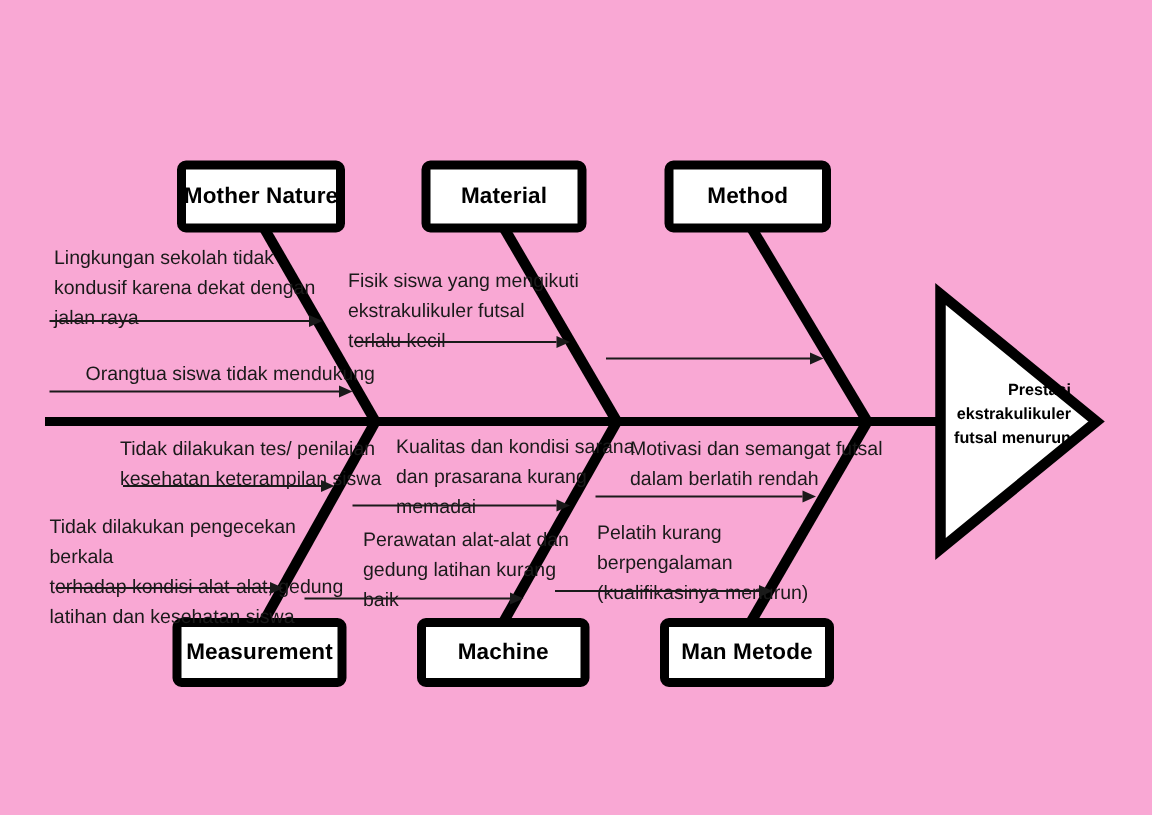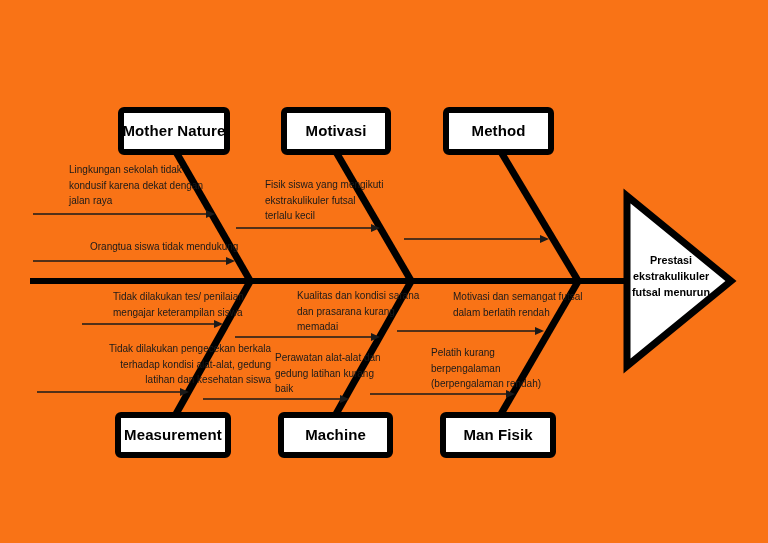--- a/index.html
+++ b/index.html
@@ -10,21 +10,21 @@
   body {
     width: 768px;
     height: 543px;
     font-family: "Liberation Sans", sans-serif;
     overflow: hidden;
   }
   #diagram-root {
     position: relative;
     width: 768px;
     height: 543px;
-    background: #f97316;
+    background: #f9a8d4;
   }
   svg.fishbone {
     position: absolute;
     left: 0;
     top: 0;
     width: 768px;
     height: 543px;
   }
   .bone-stroke {
     stroke: #000000;
@@ -63,32 +63,31 @@
     justify-content: center;
     text-align: center;
     font-weight: bold;
     font-size: 15px;
     color: #000000;
     line-height: 1.15;
     letter-spacing: 0.1px;
   }
   .cause-label {
     position: absolute;
-    font-size: 10px;
+    font-size: 13px;
     color: #1a1a1a;
     line-height: 1.55;
     white-space: pre-line;
-    margin-left: 33px;
   }
   .cause-label.left {
     text-align: left;
   }
   .effect-label {
     position: absolute;
-    text-align: center;
+    text-align: right;
     font-weight: bold;
     font-size: 10.8px;
     color: #000000;
     line-height: 1.5;
     white-space: pre-line;
   }
 </style>
 </head>
 <body>
 
@@ -159,53 +158,53 @@
     </g>
     <g>
       <line class="cause-arrow" x1="370" y1="394" x2="506" y2="394"></line>
       <polygon class="arrow-head" points="506,390 515,394 506,398"></polygon>
     </g>
 
   </svg>
 
   <div class="cat-label" style="left:121px; top:110px; width:106px; height:42px;">Mother
 Nature</div>
-  <div class="cat-label" style="left:284px; top:110px; width:104px; height:42px;">Motivasi</div>
+  <div class="cat-label" style="left:284px; top:110px; width:104px; height:42px;">Material</div>
   <div class="cat-label" style="left:118px; top:415px; width:110px; height:40px;">Measurement</div>
 
   <div class="cat-label" style="left:446px; top:110px; width:105px; height:42px;">Method</div>
   <div class="cat-label" style="left:281px; top:415px; width:109px; height:40px;">Machine</div>
-  <div class="cat-label" style="left:443px; top:415px; width:110px; height:40px;">Man Fisik</div>
+  <div class="cat-label" style="left:443px; top:415px; width:110px; height:40px;">Man Metode</div>
 
   <div class="effect-label" style="left:628px; top:252px; width:86px;">Prestasi
 ekstrakulikuler
 futsal menurun</div>
 
   <div class="cause-label left" style="left:36px; top:162px; width:190px;">Lingkungan sekolah tidak
 kondusif karena dekat dengan
 jalan raya</div>
   <div class="cause-label left" style="left:232px; top:177px; width:160px;">Fisik siswa yang mengikuti
 ekstrakulikuler futsal
 terlalu kecil</div>
 
   <div class="cause-label left" style="left:57px; top:239px; width:200px;">Orangtua siswa tidak mendukung</div>
 
 
   <div class="cause-label left" style="left:80px; top:289px; width:185px;">Tidak dilakukan tes/ penilaian
-mengajar keterampilan siswa</div>
-  <div class="cause-label left" style="left:33px; top:341px; width:205px;text-align:right;">Tidak dilakukan pengecekan berkala
+kesehatan keterampilan siswa</div>
+  <div class="cause-label left" style="left:33px; top:341px; width:205px;">Tidak dilakukan pengecekan berkala
 terhadap kondisi alat-alat, gedung
 latihan dan kesehatan siswa</div>
 
   <div class="cause-label left" style="left:264px; top:288px; width:160px;">Kualitas dan kondisi sarana
 dan prasarana kurang
 memadai</div>
   <div class="cause-label left" style="left:242px; top:350px; width:160px;">Perawatan alat-alat  dan
 gedung latihan kurang
 baik</div>
 
   <div class="cause-label left" style="left:420px; top:289px; width:170px;">Motivasi dan semangat futsal
 dalam berlatih rendah</div>
   <div class="cause-label left" style="left:398px; top:345px; width:160px;">Pelatih kurang
 berpengalaman
-(berpengalaman rendah)</div>
+(kualifikasinya menurun)</div>
 
 </div>
 
 </body></html>

